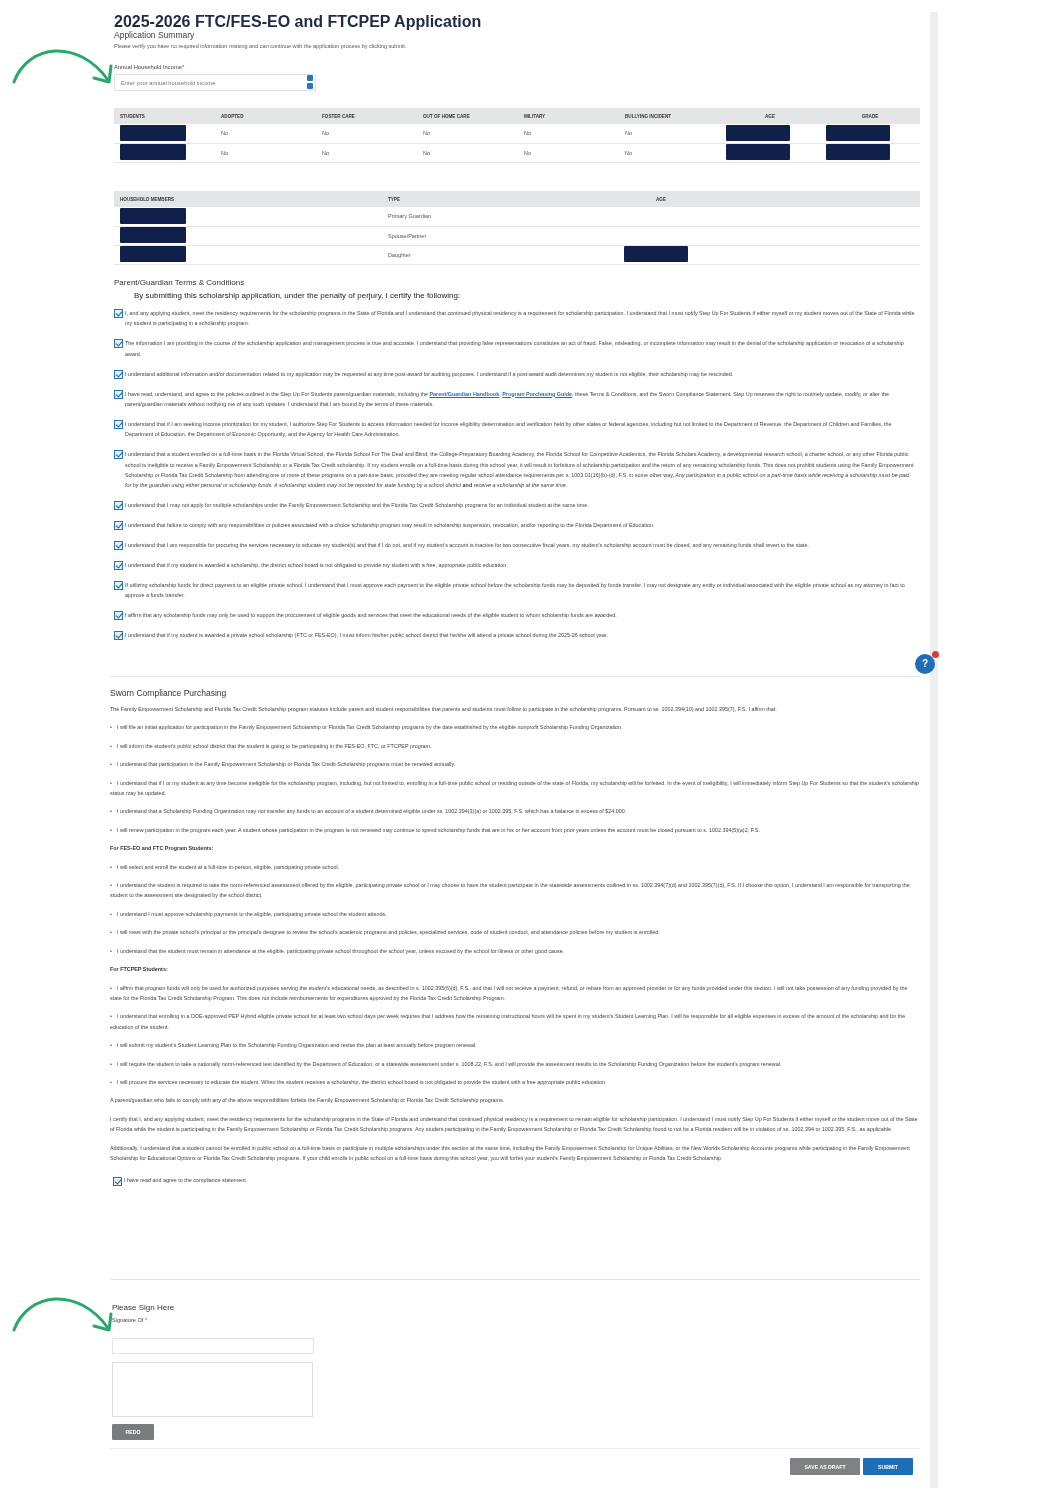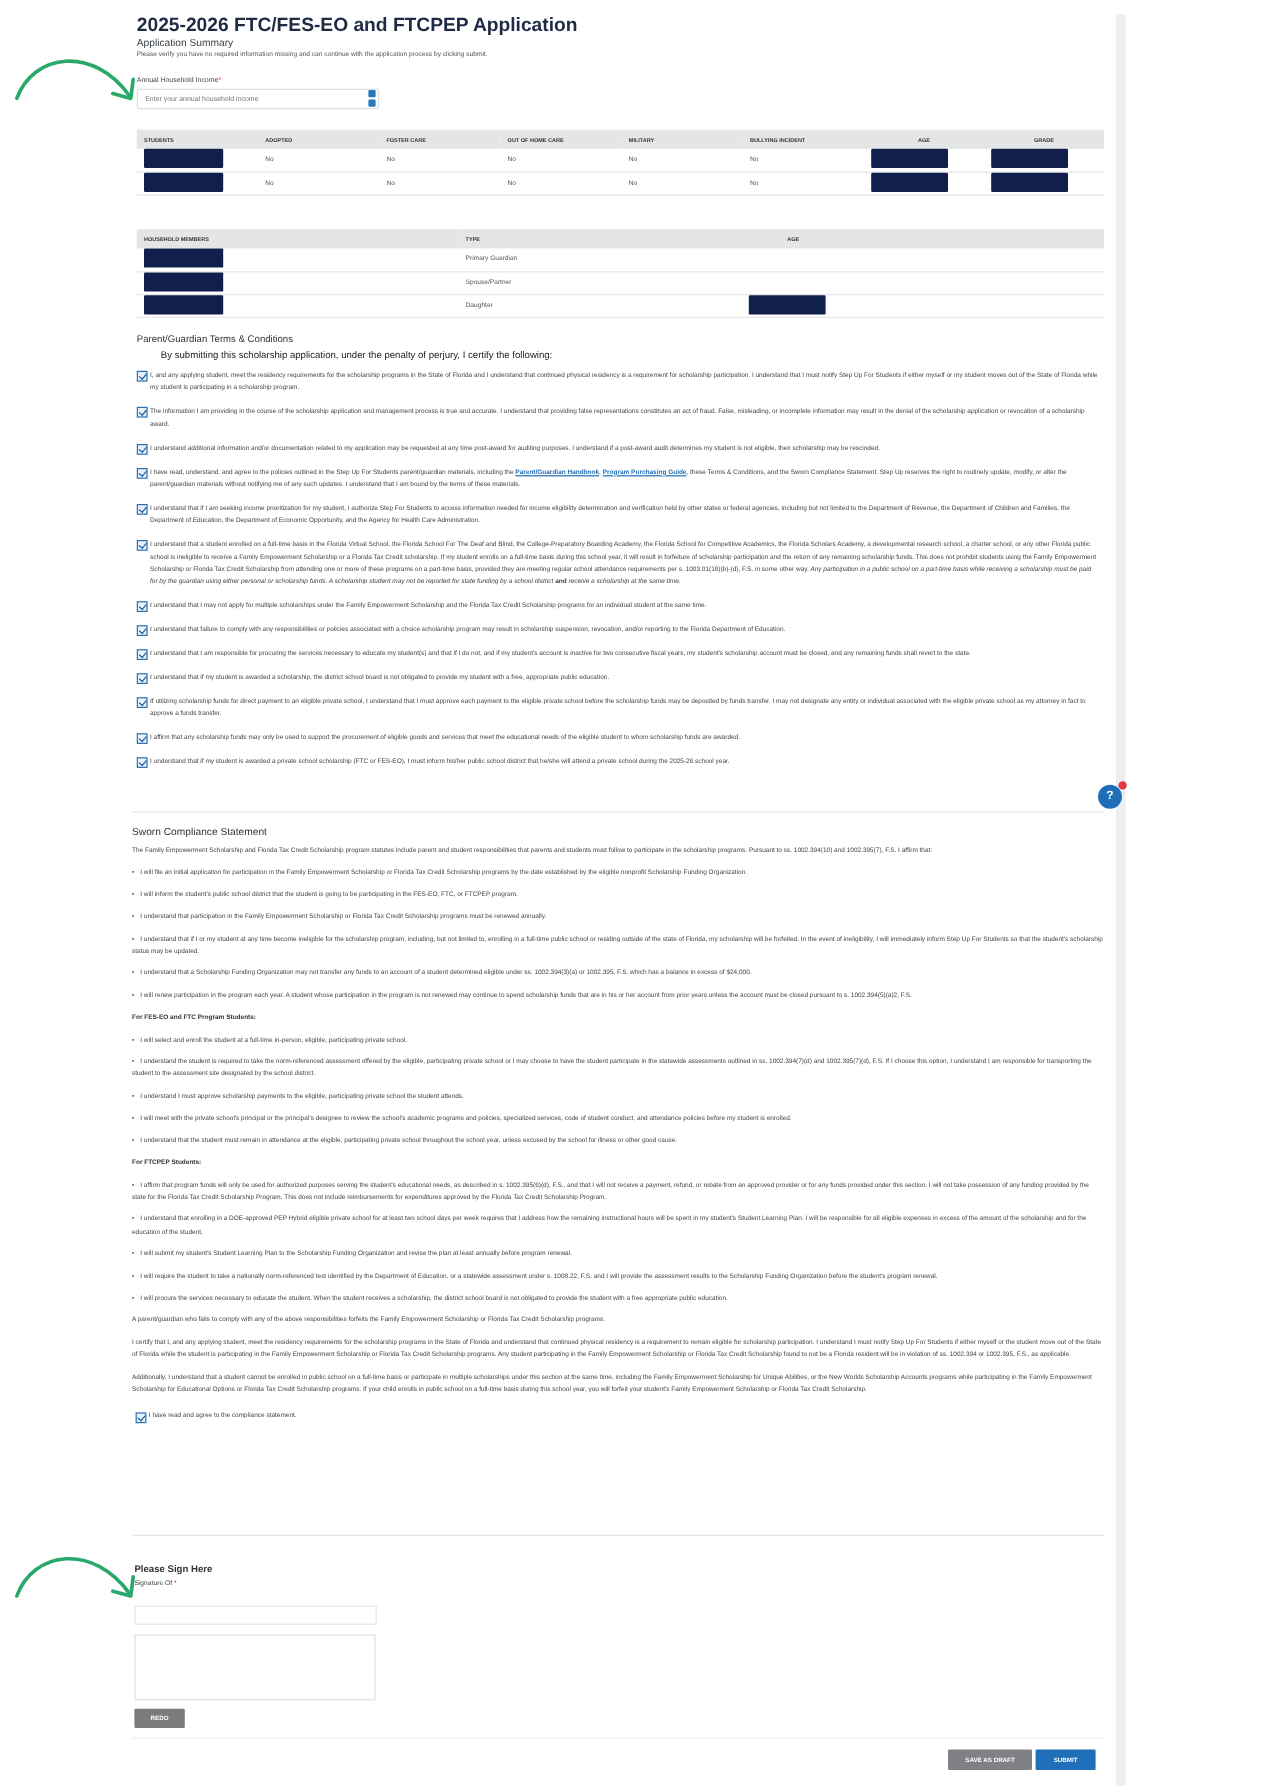--- a/index.html
+++ b/index.html
@@ -57,21 +57,21 @@
 
   .sworn-h { position: absolute; left: 110px; top: 688px; font-size: 8.5px; color: #333; }
   .sworn { position: absolute; left: 110px; top: 704px; width: 810px; font-size: 5.4px; line-height: 10.4px; color: #444; }
   .sworn p { margin: 0 0 8px 0; }
   .sworn .bul { margin: 0 0 8px 0; }
   .sworn .bul::before { content: "\2022"; margin-right: 5px; }
   .sworn .sub-h { font-weight: bold; color: #333; margin: 6px 0 8px 0; }
   .agree { display: flex; align-items: center; font-size: 5.4px; color: #444; margin-top: 12px; padding-left: 3px; }
   .divider2 { position: absolute; left: 110px; top: 1279px; width: 810px; border-top: 1px solid #e3e4e6; }
 
-  .sign-h { position: absolute; left: 112px; top: 1303px; font-size: 8px; color: #333; font-weight: bold; }
+  .sign-h { position: absolute; left: 112px; top: 1303px; font-size: 8px; color: #333; }
   .sign-label { position: absolute; left: 112px; top: 1317px; font-size: 5.6px; color: #444; }
   .sign-name { position: absolute; left: 112px; top: 1338px; width: 202px; height: 16px; border: 1px solid #e3e4e6; background: #fff; }
   .sign-pad { position: absolute; left: 112px; top: 1362px; width: 201px; height: 55px; border: 1px solid #dcdfe3; background: #fff; }
   .btn { position: absolute; border: none; color: #fff; font-size: 5.2px; font-weight: bold; text-transform: uppercase; font-family: "Liberation Sans", sans-serif; border-radius: 1px; }
   .redo { left: 112px; top: 1424px; width: 42px; height: 16px; background: #7a7b7d; }
   .divider3 { position: absolute; left: 110px; top: 1448px; width: 810px; border-top: 1px solid #eeeff1; }
   .draft { left: 790px; top: 1458px; width: 70px; height: 17px; background: #808184; }
   .submit { left: 863px; top: 1458px; width: 50px; height: 17px; background: #1f6fb8; }
 </style>
 </head>
@@ -219,21 +219,21 @@
       <span class="cb"></span>
       <span>I understand that if my student is awarded a private school scholarship (FTC or FES-EO), I must inform his/her public school district that he/she will attend a private school during the 2025-26 school year.</span>
     </div>
 </div>
 
 <div class="help-bubble">?</div>
 <div class="help-badge"></div>
 
 <div class="divider1"></div>
 
-<div class="sworn-h">Sworn Compliance Statement</div>
+<div class="sworn-h">Sworn Compliance Purchasing</div>
 <div class="sworn">
   <p>The Family Empowerment Scholarship and Florida Tax Credit Scholarship program statutes include parent and student responsibilities that parents and students must follow to participate in the scholarship programs. Pursuant to ss. 1002.394(10) and 1002.395(7), F.S. I affirm that:</p>
   <div class="bul">I will file an initial application for participation in the Family Empowerment Scholarship or Florida Tax Credit Scholarship programs by the date established by the eligible nonprofit Scholarship Funding Organization.</div>
   <div class="bul">I will inform the student's public school district that the student is going to be participating in the FES-EO, FTC, or FTCPEP program.</div>
   <div class="bul">I understand that participation in the Family Empowerment Scholarship or Florida Tax Credit Scholarship programs must be renewed annually.</div>
   <div class="bul">I understand that if I or my student at any time become ineligible for the scholarship program, including, but not limited to, enrolling in a full-time public school or residing outside of the state of Florida, my scholarship will be forfeited. In the event of ineligibility, I will immediately inform Step Up For Students so that the student's scholarship status may be updated.</div>
   <div class="bul">I understand that a Scholarship Funding Organization may not transfer any funds to an account of a student determined eligible under ss. 1002.394(3)(a) or 1002.395, F.S. which has a balance in excess of $24,000.</div>
   <div class="bul">I will renew participation in the program each year. A student whose participation in the program is not renewed may continue to spend scholarship funds that are in his or her account from prior years unless the account must be closed pursuant to s. 1002.394(5)(a)2, F.S.</div>
   <div class="sub-h">For FES-EO and FTC Program Students:</div>
   <div class="bul">I will select and enroll the student at a full-time in-person, eligible, participating private school.</div>

